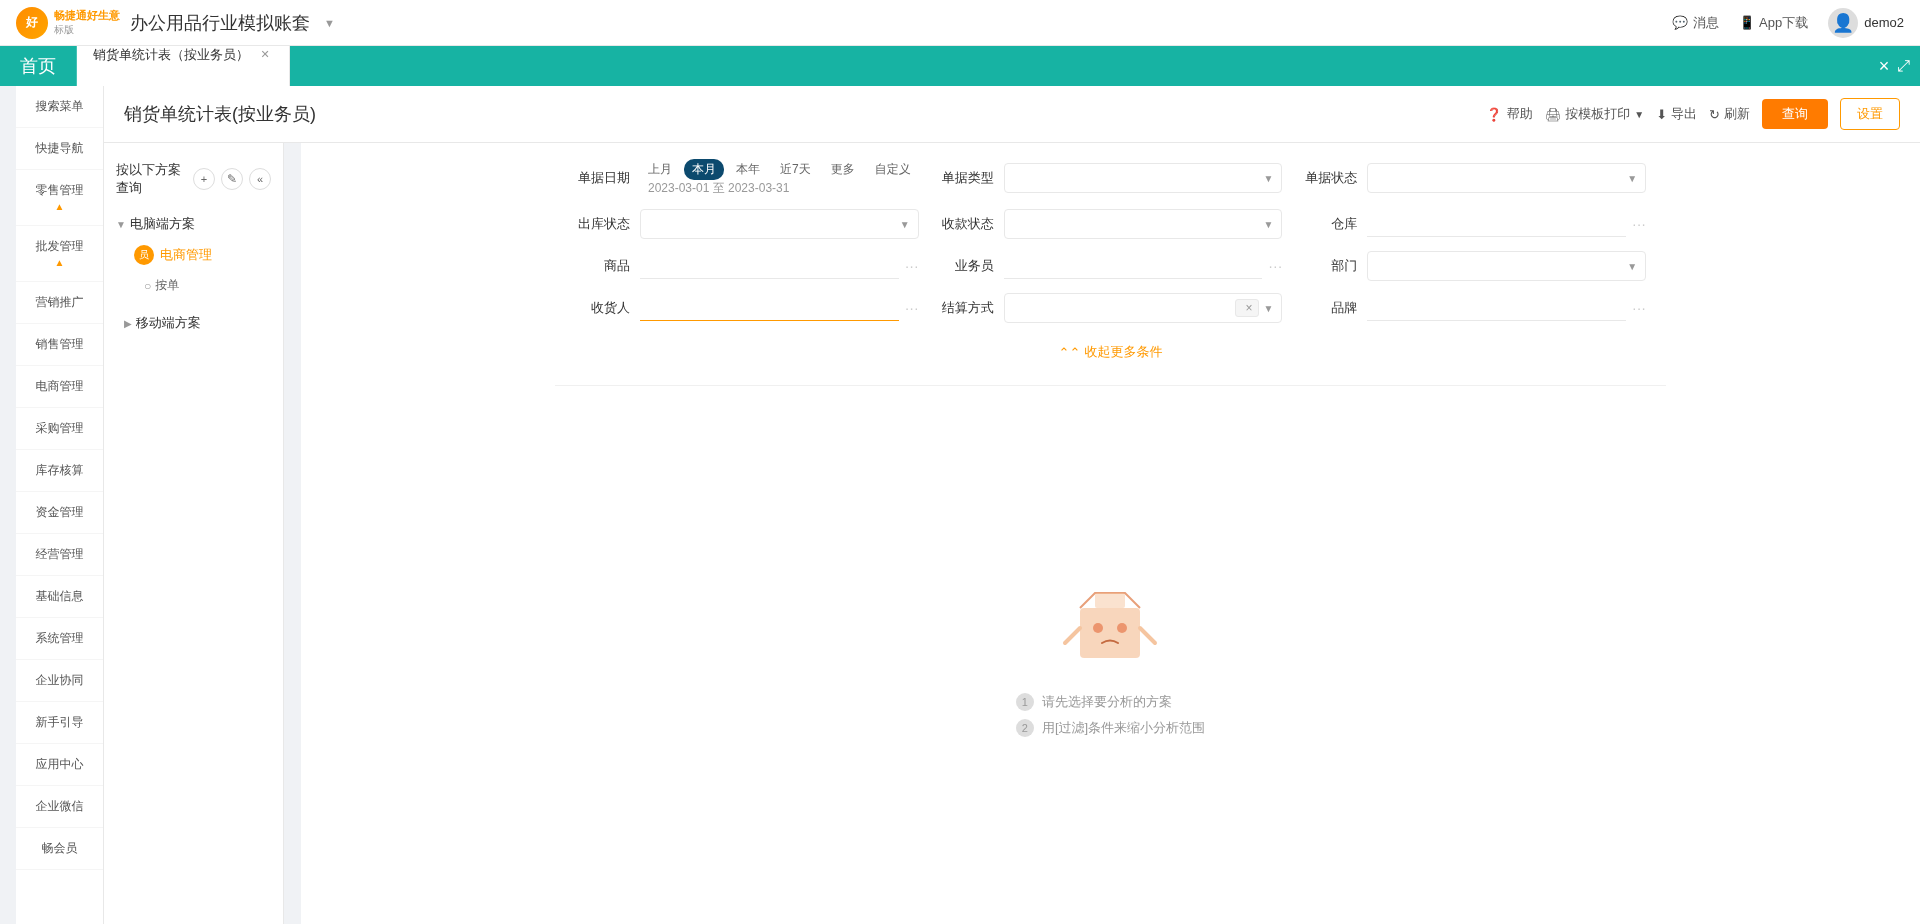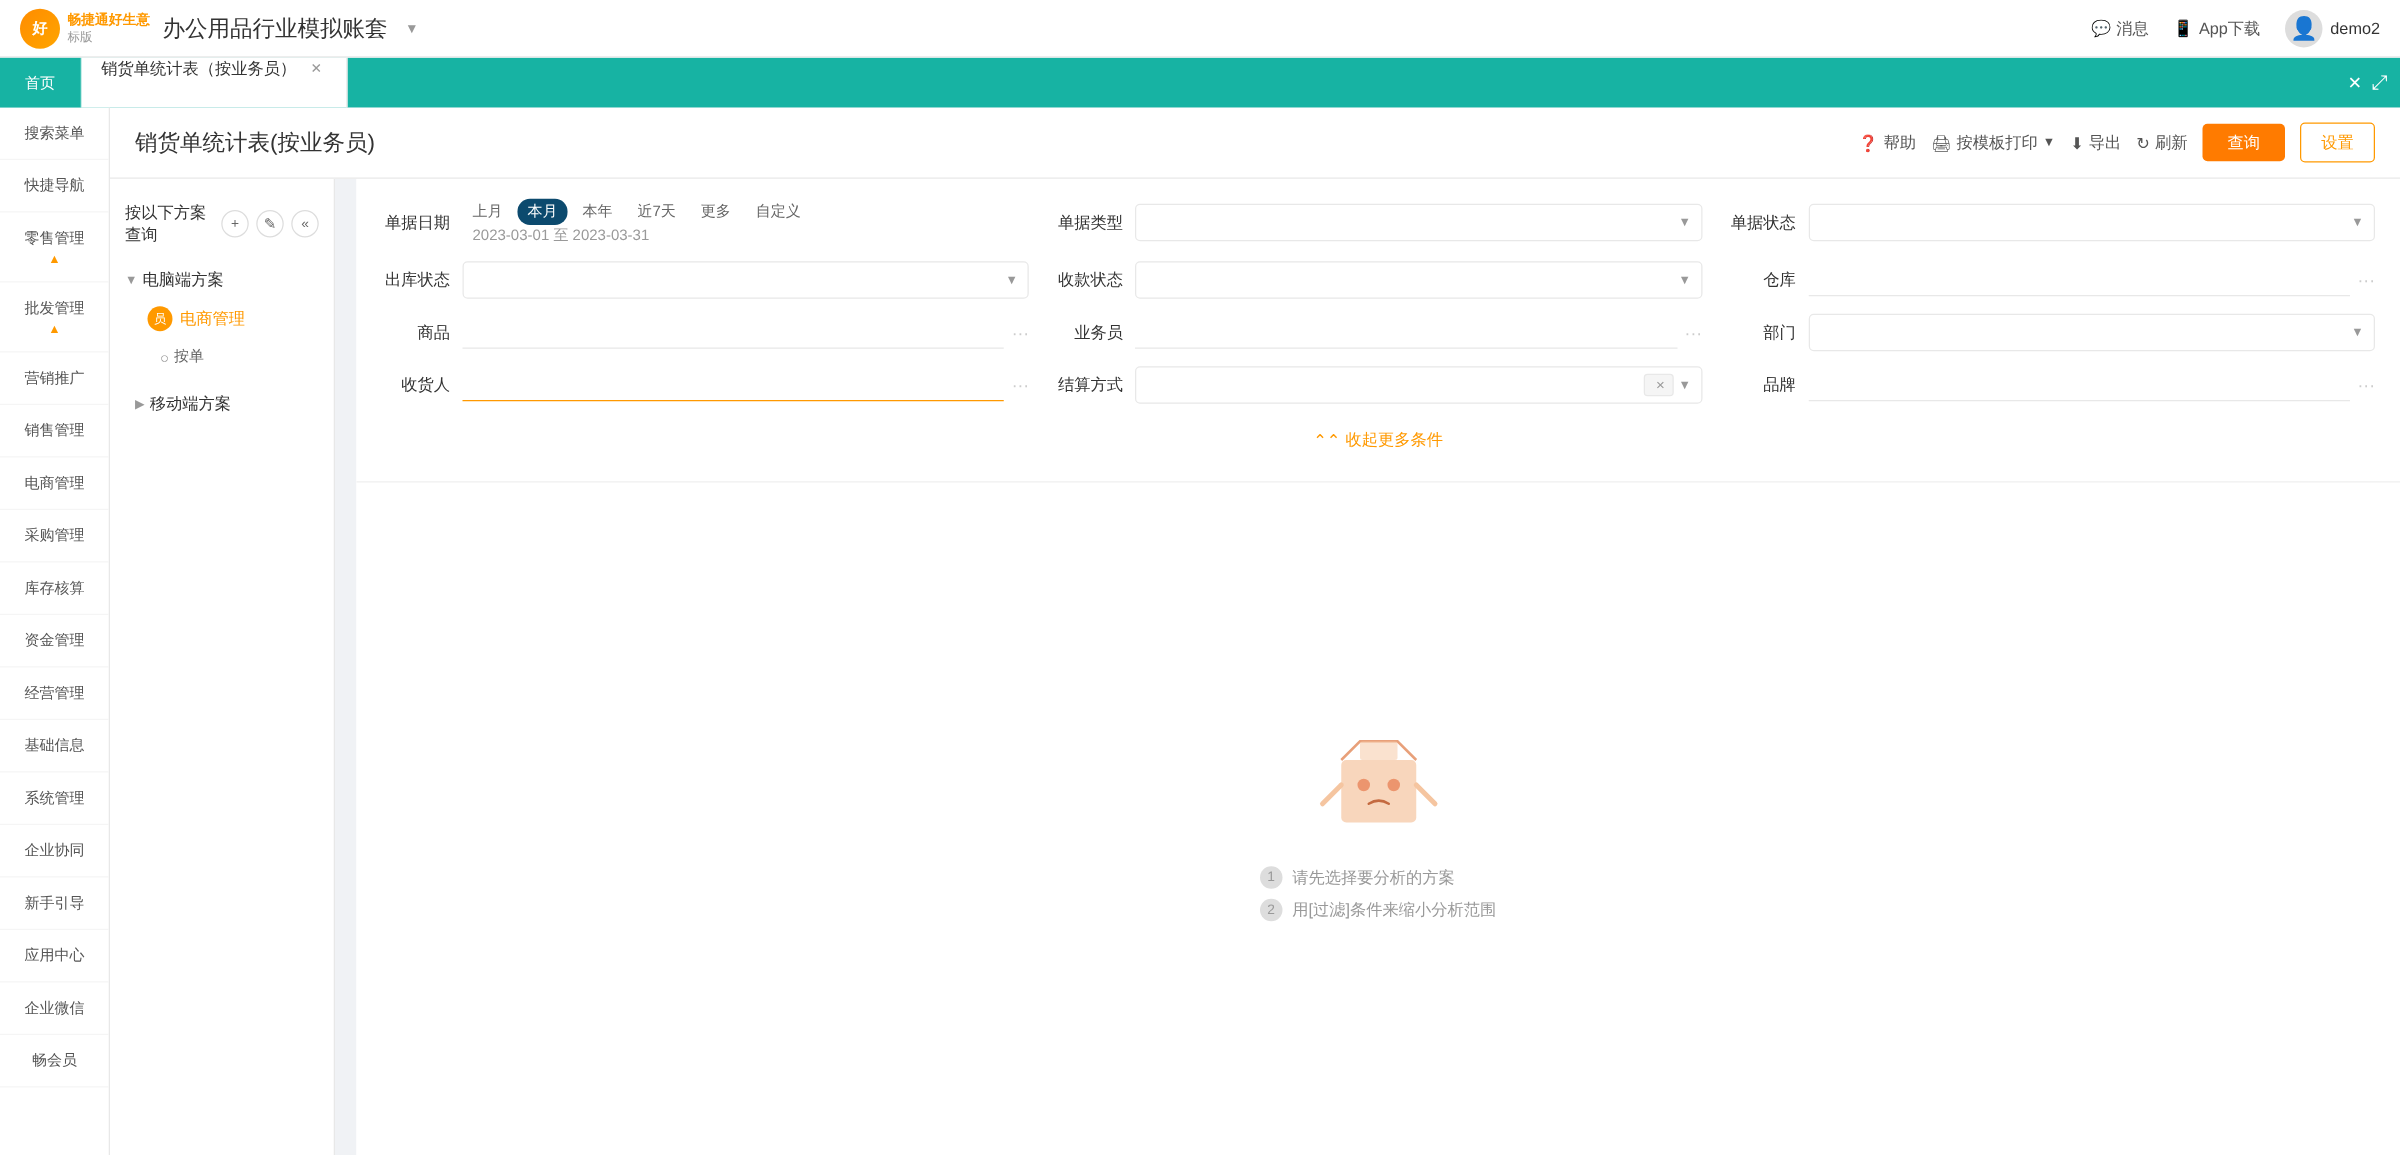--- a/index.html
+++ b/index.html
@@ -59,21 +59,21 @@
       height: 40px;
       display: flex;
       align-items: stretch;
       padding: 0;
     }
     .tab-home {
       padding: 0 20px;
       background: #17b3a3;
       color: white;
       display: flex; align-items: center;
-      font-size: 12px;
+      font-size: 18px;
       cursor: pointer;
       border-right: 1px solid rgba(255,255,255,0.2);
     }
     .tab-item {
       background: white;
       color: #333;
       display: flex; 
       padding: 0 16px;
       font-size: 13px;
       cursor: pointer;
@@ -93,20 +93,21 @@
     }
     .tab-bar-icon {
       color: white; cursor: pointer; font-size: 16px;
     }
 
     
     .main-layout {
       display: flex;
       flex: 1;
       overflow: hidden;
+      padding-left: 16px;
     }
 
     
     .sidebar {
       width: 88px;
       background: #fff;
       border-right: 1px solid #e8e8e8;
       display: flex;
       flex-direction: column;
       overflow-y: auto;
@@ -225,20 +226,21 @@
     }
     .triangle { font-size: 10px; margin-right: 4px; color: #999; }
 
     
     .right-panel {
       flex: 1;
       display: flex;
       flex-direction: column;
       overflow: hidden;
       background: #fff;
+      align-items: center;
     }
     .filter-area {
       padding: 16px 20px;
       border-bottom: 1px solid #f0f0f0;
     }
     .date-shortcuts {
       display: flex; align-items: center; gap: 4px;
     }
     .date-btn {
       padding: 2px 8px;

